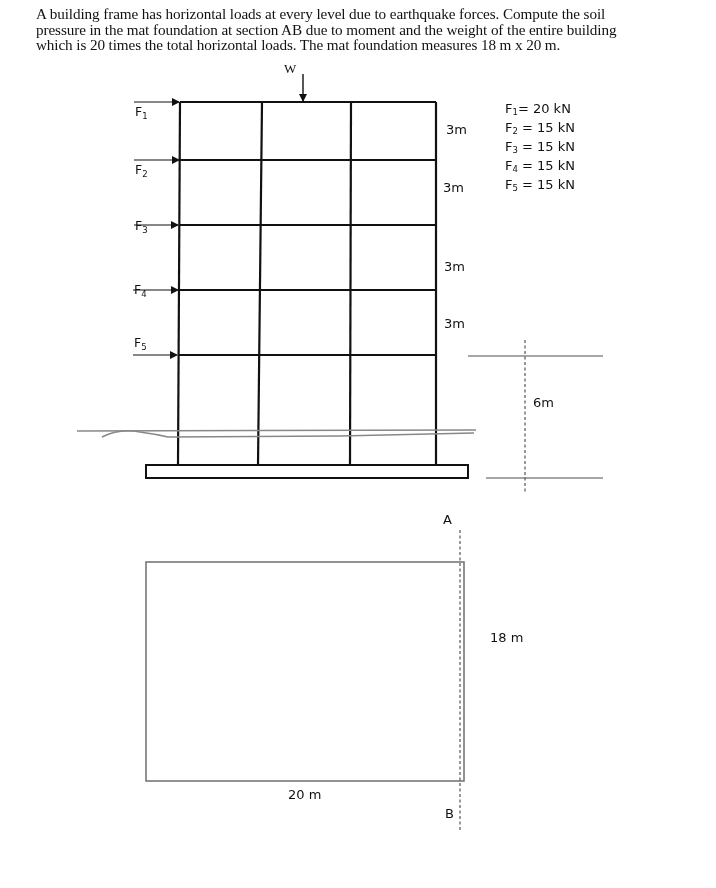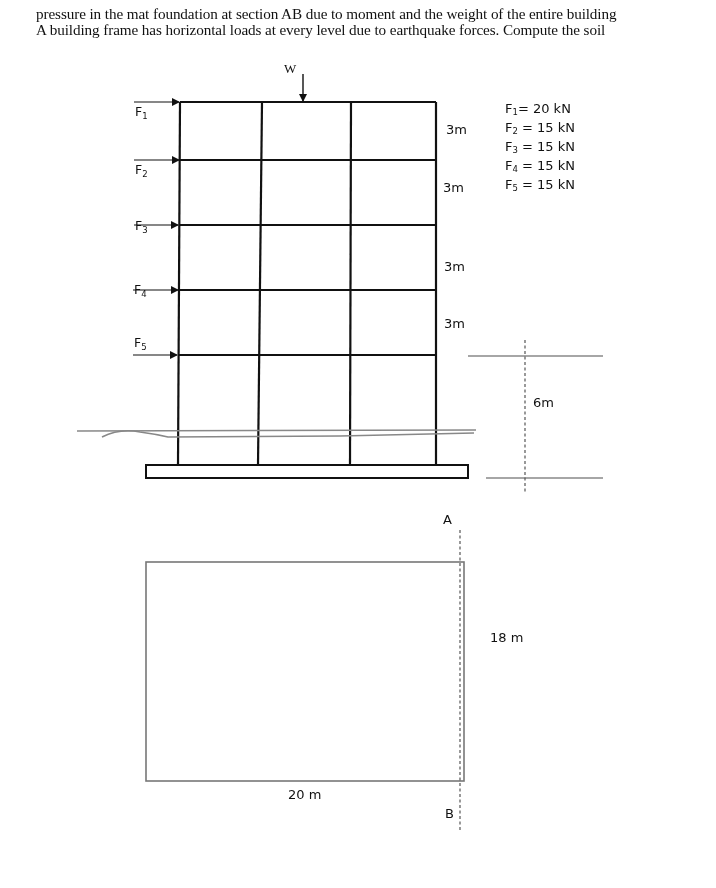--- a/index.html
+++ b/index.html
@@ -13,22 +13,23 @@
   svg { position: absolute; left: 0; top: 0; }
   .lbl { font-family: "DejaVu Sans", sans-serif; font-size: 13px; fill: #111; }
   .lblw { font-family: "Liberation Serif", serif; font-size: 13px; fill: #111; }
   .flbl { font-family: "DejaVu Sans", sans-serif; font-size: 12.5px; fill: #111; }
   .sub { font-size: 8.5px; }
 </style>
 </head>
 <body>
 
 <div class="problem">
+  <span>A building frame has horizontal loads at every level due to earthquake forces. Compute the soil</span>
   <span>pressure in the mat foundation at section AB due to moment and the weight of the entire building</span>
-  <span>A building frame has horizontal loads at every level due to earthquake forces. Compute the soil</span>
+  <span>which is 20 times the total horizontal loads. The mat foundation measures 18 m x 20 m.</span>
 </div>
 
 <svg width="716" height="888" viewBox="0 0 716 888">
   <defs>
     <marker id="arr" markerWidth="8" markerHeight="8" refX="7" refY="4" orient="auto" markerUnits="userSpaceOnUse">
       <path d="M0,0 L8,4 L0,8 Z" fill="#111"></path>
     </marker>
   </defs>
 
   <g>

